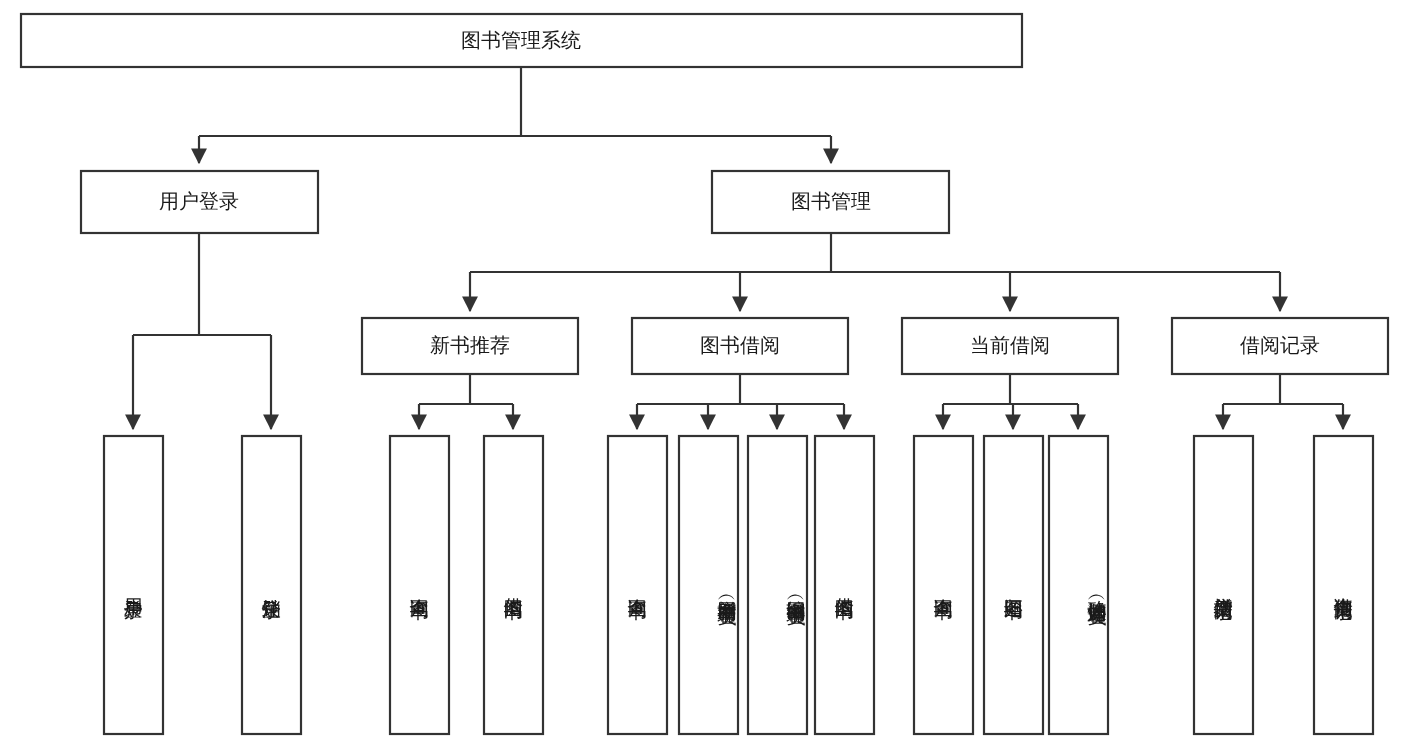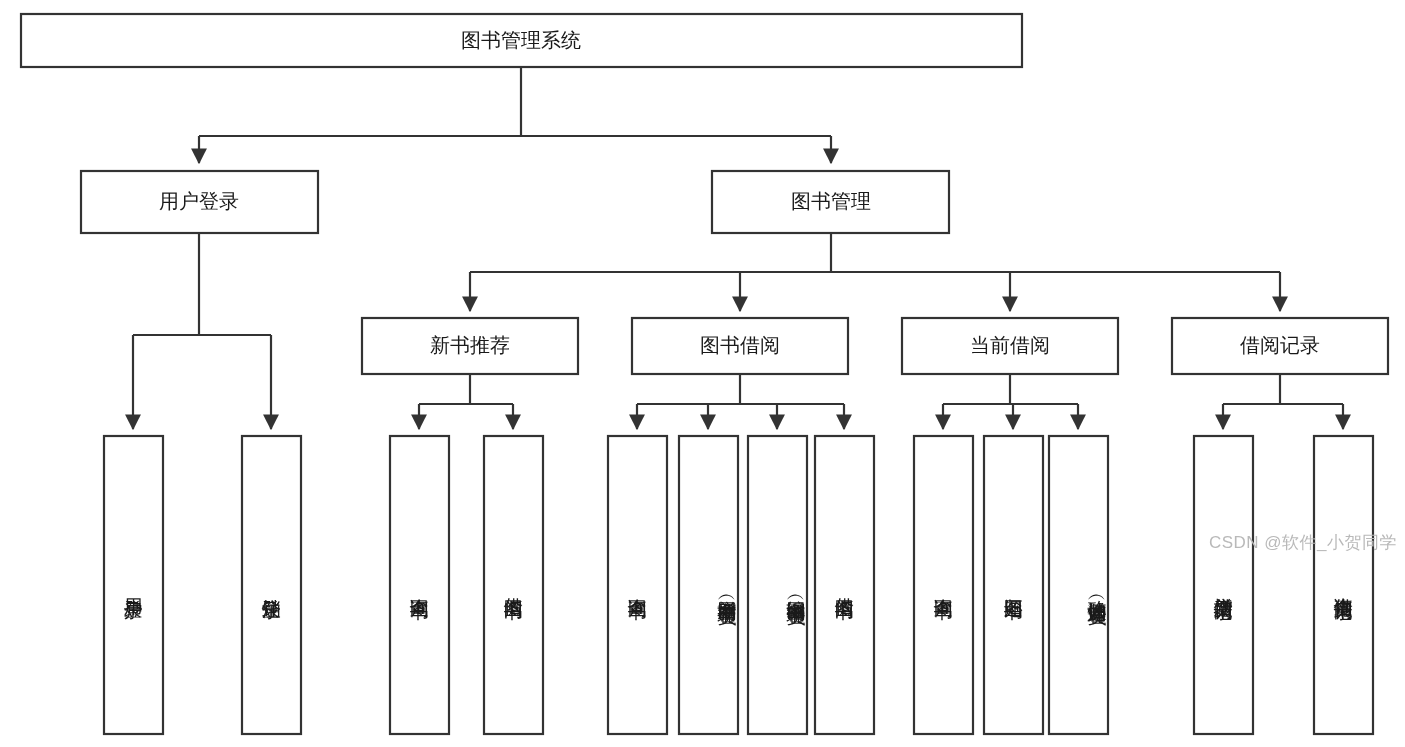--- a/index.html
+++ b/index.html
@@ -204,14 +204,13 @@
   <div class="vlabel" style="left:748px; top:436px; width:59px; height:298px; align-items:flex-start; padding-top:8px; box-sizing:border-box;">编辑图书（管理员）</div>
   <div class="vlabel" style="left:815px; top:436px; width:59px; height:298px;">借阅图书</div>
 
   <div class="vlabel" style="left:914px; top:436px; width:59px; height:298px;">查询图书</div>
   <div class="vlabel" style="left:984px; top:436px; width:59px; height:298px;">归还图书</div>
   <div class="vlabel" style="left:1049px; top:436px; width:59px; height:298px; align-items:flex-start; padding-top:8px; box-sizing:border-box;">确认归还（管理员）</div>
 
   <div class="vlabel" style="left:1194px; top:436px; width:59px; height:298px;">新增借阅记录</div>
   <div class="vlabel" style="left:1314px; top:436px; width:59px; height:298px;">查询借阅记录</div>
 
-  <div class="watermark">CSDN @软件_小贺同学</div>
 </div>
 
 </body></html>

